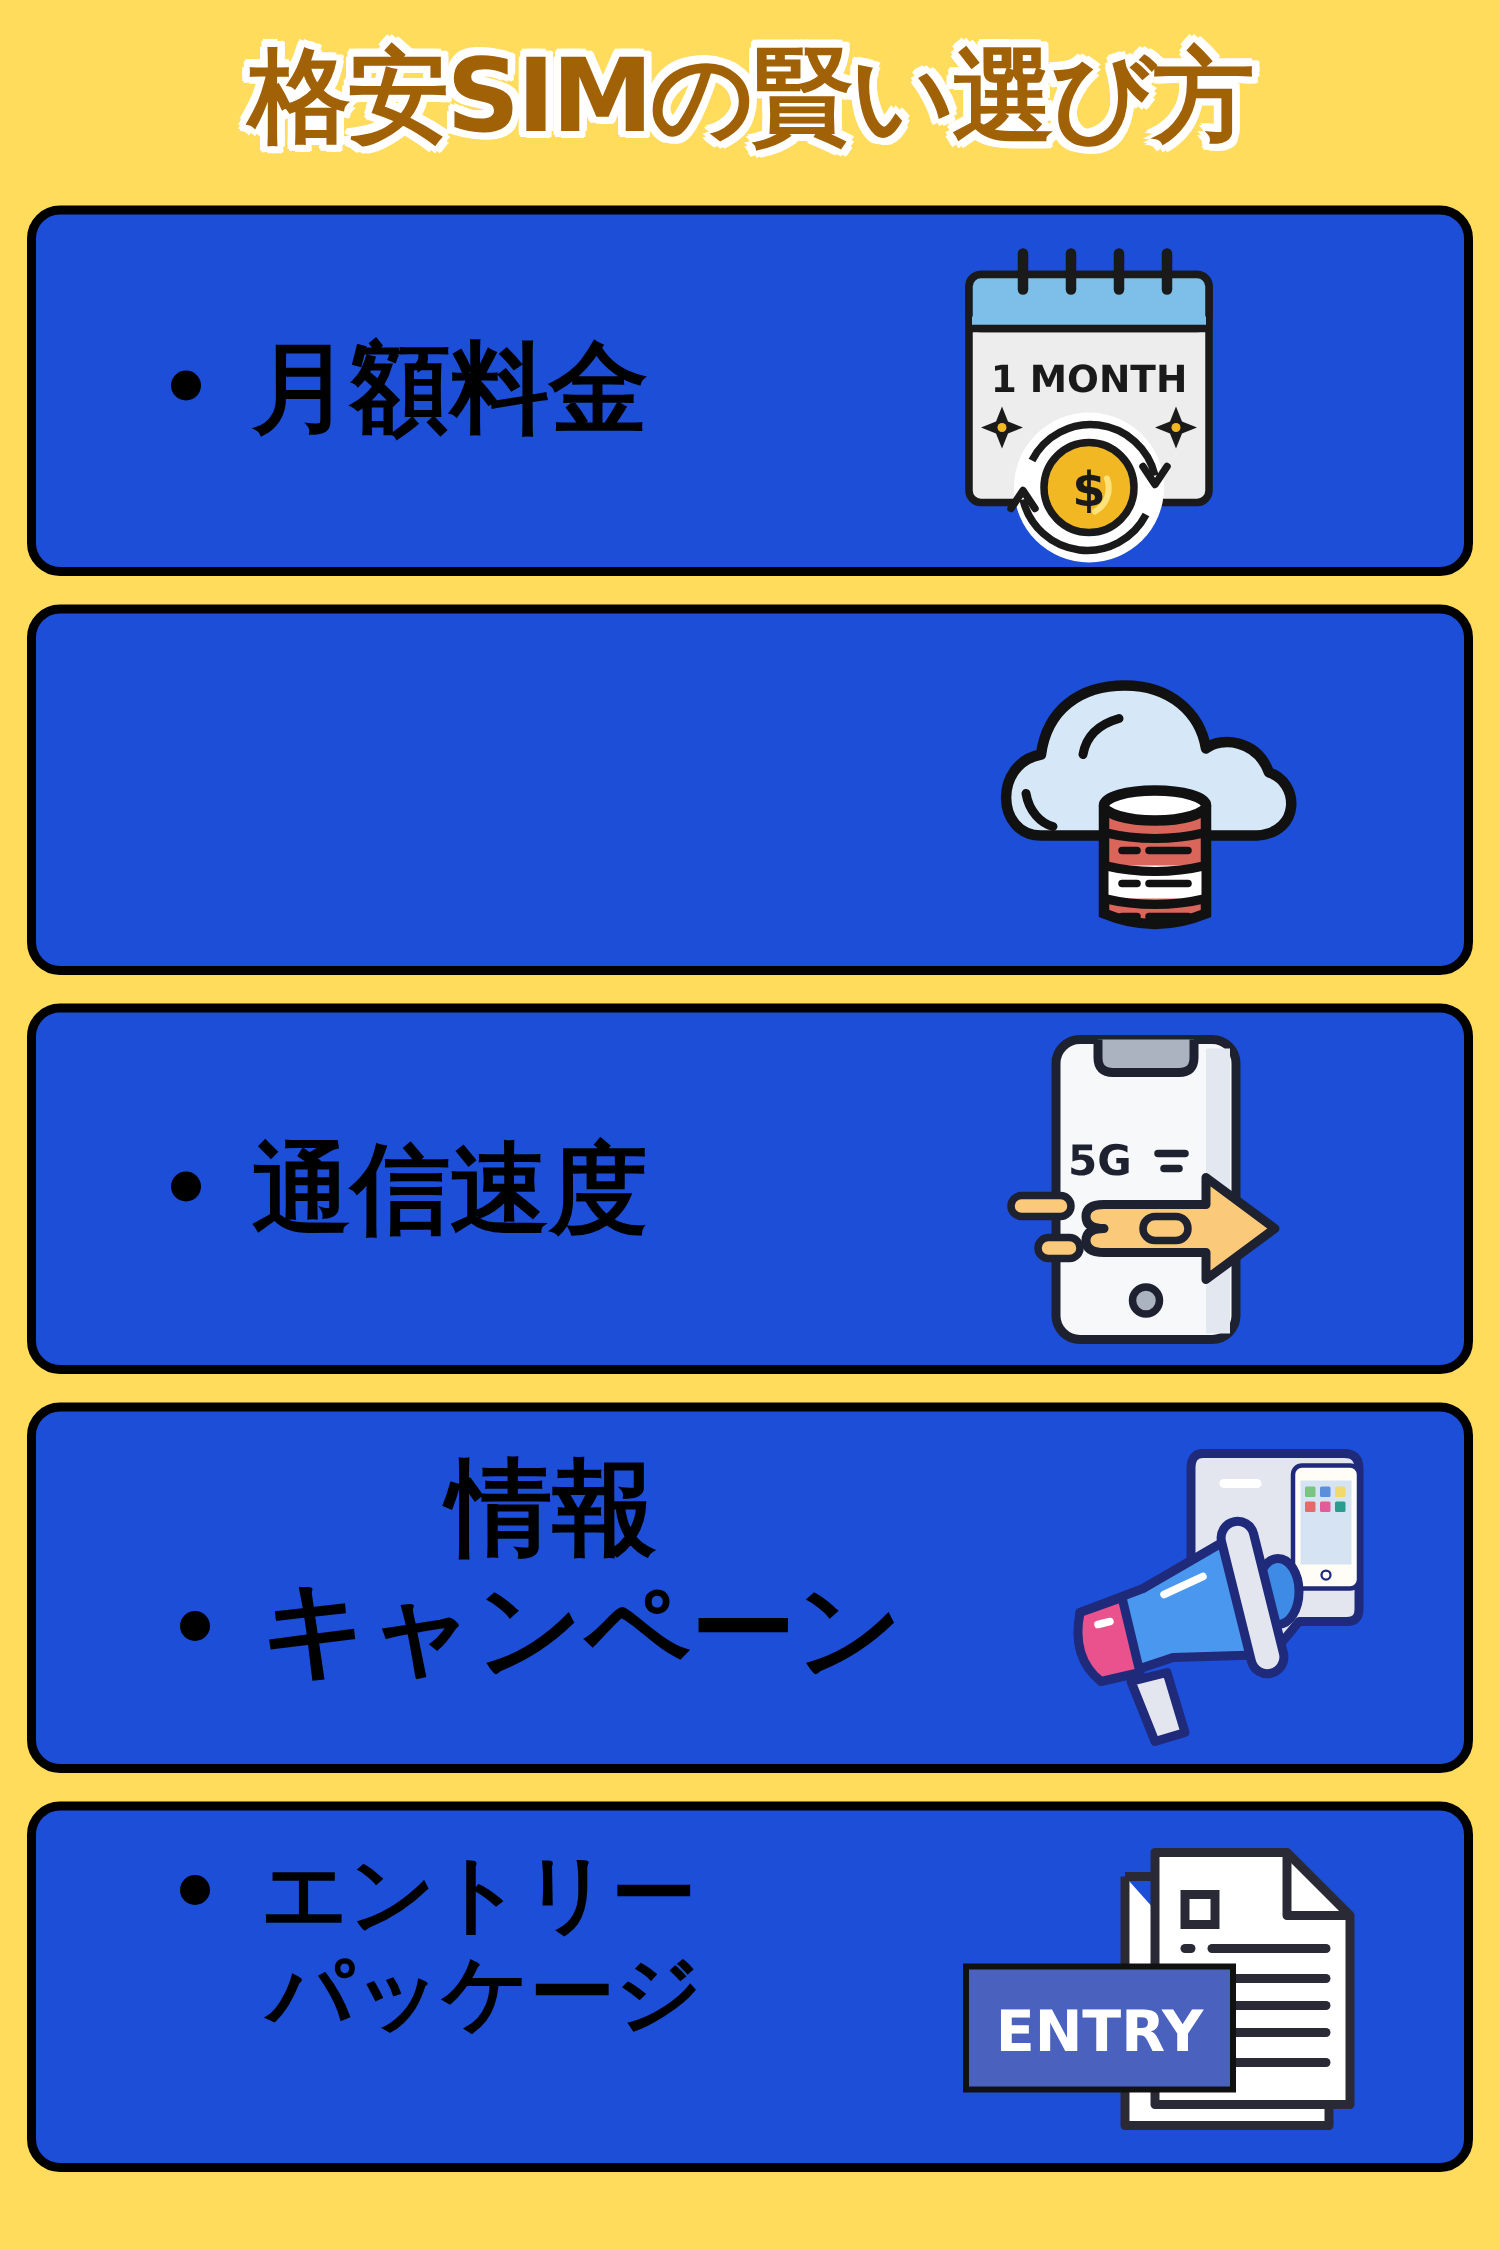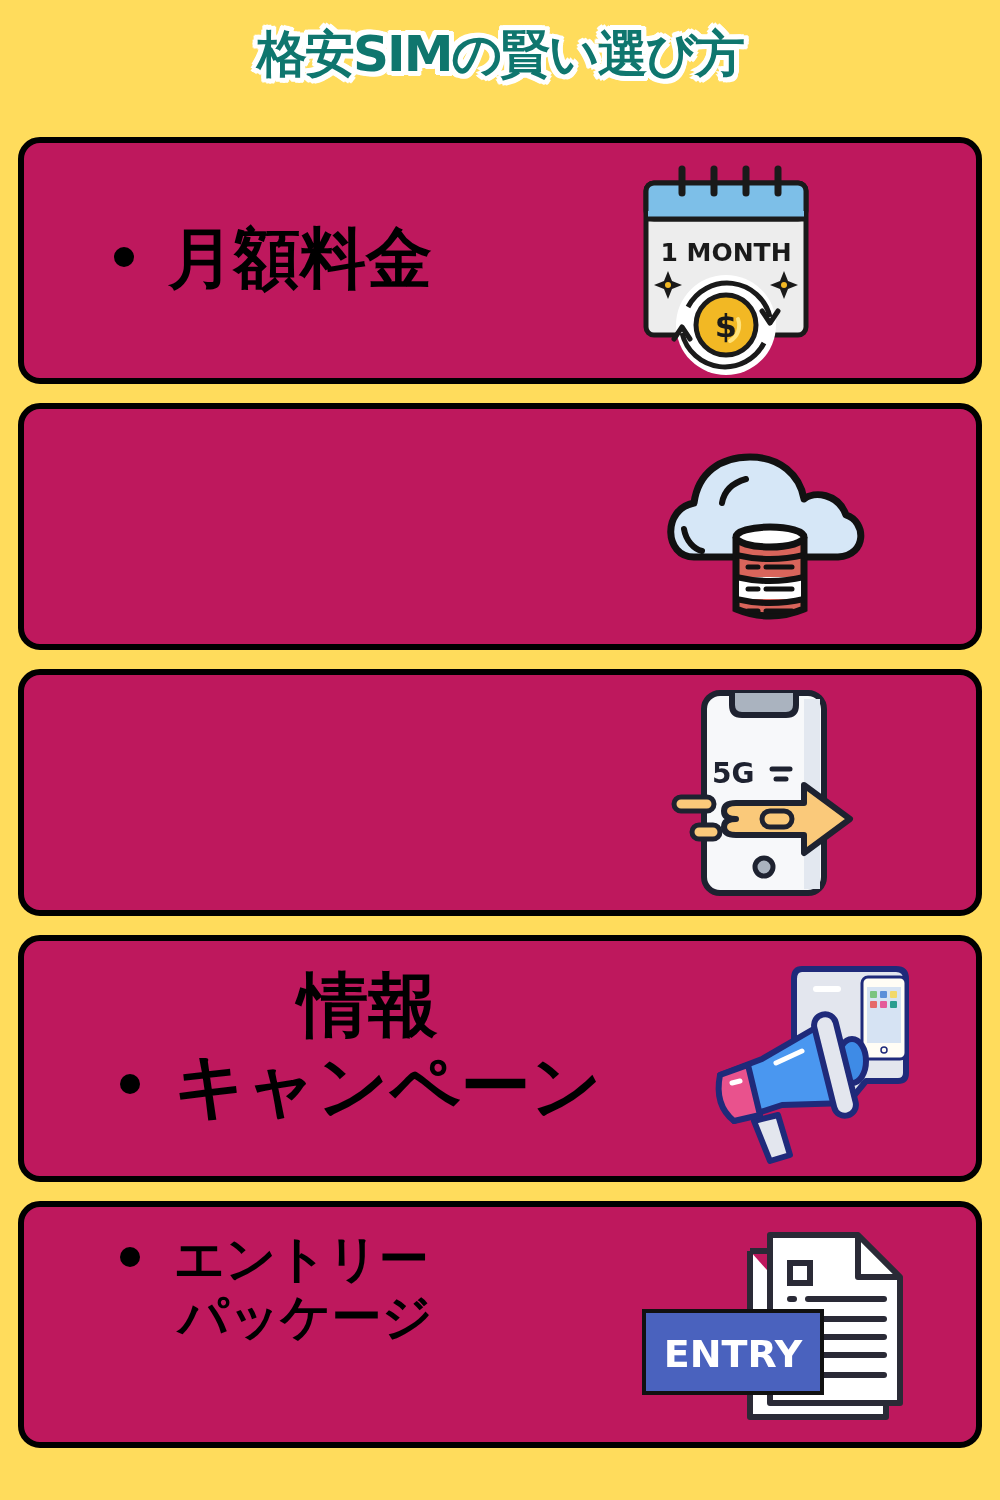--- a/index.html
+++ b/index.html
@@ -7,37 +7,37 @@
   body {
     background: #FFDC5C;
     font-family: "DejaVu Sans", "Liberation Sans", sans-serif;
     position: relative;
     overflow: hidden;
   }
   .title {
     position: absolute;
     left: 0; top: 26px; width: 1000px;
     text-align: center;
-    font-size: 50px;
+    font-size: 68px;
     font-weight: bold;
-    color: #0f766e;
+    color: #a16207;
     letter-spacing: -2px;
     line-height: 1.15;
     -webkit-text-stroke: 0;
     text-shadow:
       -4px -4px 0 #fff, 4px -4px 0 #fff, -4px 4px 0 #fff, 4px 4px 0 #fff,
       0 -5px 0 #fff, 0 5px 0 #fff, -5px 0 0 #fff, 5px 0 0 #fff,
       -3px -5px 0 #fff, 3px 5px 0 #fff, -5px 3px 0 #fff, 5px -3px 0 #fff;
   }
   .card {
     position: absolute;
     left: 18px;
     width: 964px;
     height: 247px;
-    background: #be185d;
+    background: #1d4ed8;
     border: 6px solid #000;
     border-radius: 22px;
   }
   .card-text {
     position: absolute;
     font-size: 66px;
     font-weight: bold;
     color: #000;
     line-height: 1.15;
     white-space: nowrap;
@@ -117,20 +117,23 @@
         <line x1="112" y1="122" x2="138" y2="122"></line>
       <line x1="94" y1="144" x2="104" y2="144"></line>
         <line x1="112" y1="144" x2="138" y2="144"></line>
       <line x1="94" y1="166" x2="104" y2="166"></line>
         <line x1="112" y1="166" x2="138" y2="166"></line>
     </g>
   </svg>
 </div>
 
 <div class="card" style="top:669px;">
+  <div class="card-text" style="left:90px; top:80px;">
+    <span class="line"><span class="bullet"></span><span>通信速度</span></span>
+  </div>
   <svg class="icon" style="left:640px; top:10px;" width="200" height="214" viewBox="0 0 200 214">
 
     <rect x="40" y="8" width="120" height="200" rx="16" fill="#F7F8FA" stroke="#1E2230" stroke-width="6"></rect>
     <rect x="140" y="14" width="16" height="190" fill="#E3E8F0"></rect>
     <path d="M68 8 L68 20 Q68 30 78 30 L122 30 Q132 30 132 20 L132 8" fill="#AAB3BF" stroke="#1E2230" stroke-width="6"></path>
     <circle cx="100" cy="182" r="9" fill="#AAB3BF" stroke="#1E2230" stroke-width="5"></circle>
 
     <text x="48" y="98" font-family="DejaVu Sans, sans-serif" font-size="28" font-weight="bold" fill="#1E2230">5G</text>
     <g stroke="#1E2230" stroke-width="5" stroke-linecap="round">
       <line x1="108" y1="84" x2="126" y2="84"></line>
@@ -172,21 +175,21 @@
     <path d="M22 120 L64 104 L126 68 L150 148 L84 150 L36 166 Z" fill="#4A97F0" stroke="#1F2A7A" stroke-width="6" stroke-linejoin="round"></path>
     <path d="M22 120 L50 110 L62 160 L36 166 Q16 150 22 120 Z" fill="#E9528D" stroke="#1F2A7A" stroke-width="6" stroke-linejoin="round"></path>
     <line x1="34" y1="128" x2="42" y2="126" stroke="#fff" stroke-width="5" stroke-linecap="round"></line>
     <line x1="78" y1="108" x2="104" y2="96" stroke="#fff" stroke-width="5" stroke-linecap="round"></line>
 
     <rect x="126" y="58" width="22" height="104" rx="11" transform="rotate(-14 137 110)" fill="#E3E6EE" stroke="#1F2A7A" stroke-width="6"></rect>
   </svg>
 </div>
 
 <div class="card" style="top:1201px;">
-  <div class="card-text" style="left:96px; top:24px; font-size:50px;">
+  <div class="card-text" style="left:96px; top:24px; font-size:57px;">
     <span class="line"><span class="bullet"></span><span>エントリー</span></span>
     <span class="line" style="padding-left:58px;">パッケージ</span>
   </div>
   <svg class="icon" style="left:614px; top:20px;" width="280" height="200" viewBox="0 0 280 200">
 
     <path d="M112 24 L112 190 L248 190 L248 176" fill="#fff" stroke="#2A2A36" stroke-width="6" stroke-linejoin="round"></path>
     <line x1="112" y1="24" x2="132" y2="24" stroke="#2A2A36" stroke-width="6"></line>
 
     <path d="M132 8 L220 8 L262 50 L262 176 L132 176 Z" fill="#fff" stroke="#2A2A36" stroke-width="6" stroke-linejoin="round"></path>
     <path d="M220 8 L220 50 L262 50" fill="none" stroke="#2A2A36" stroke-width="6" stroke-linejoin="round"></path>

